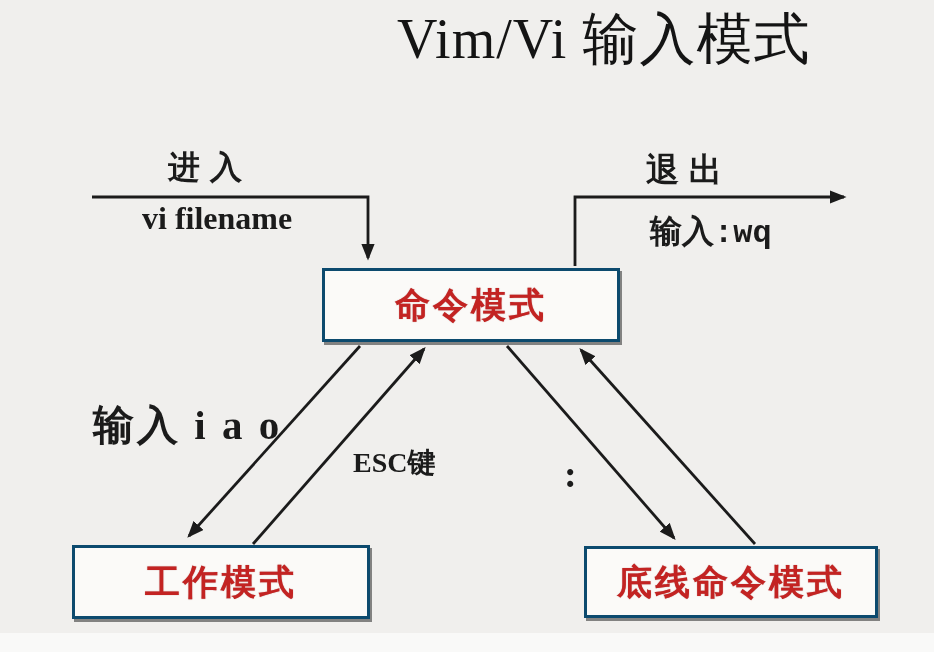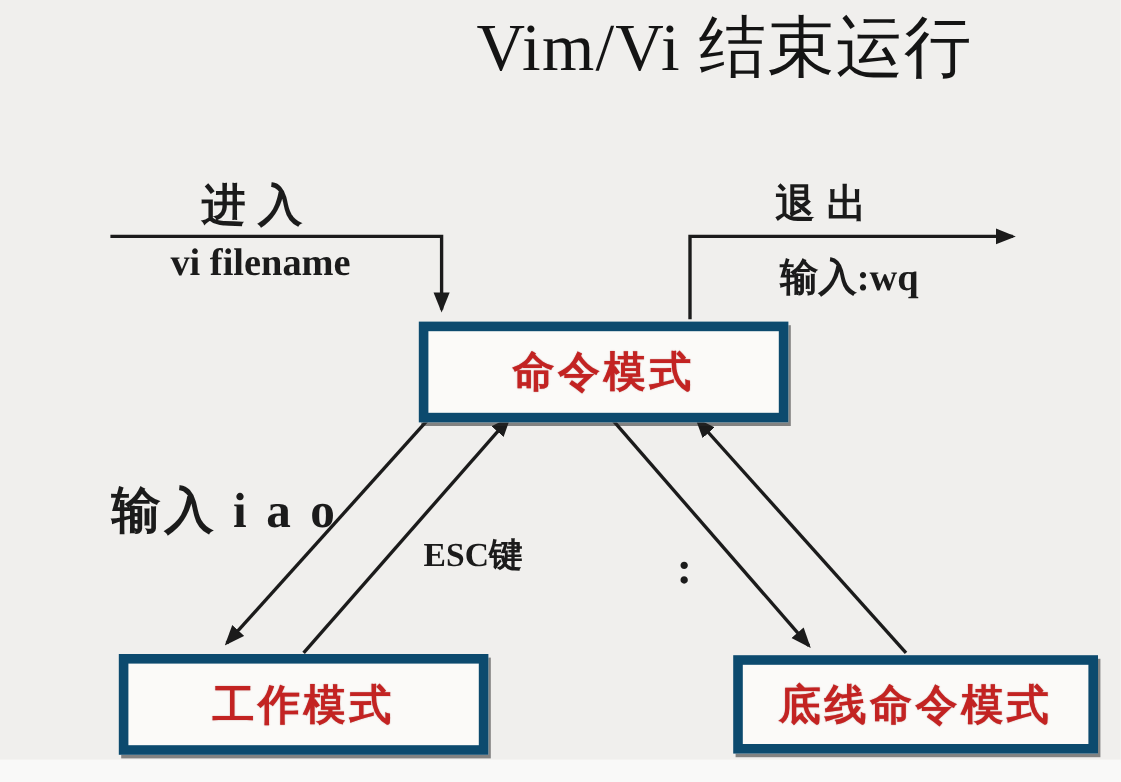--- a/index.html
+++ b/index.html
@@ -18,54 +18,54 @@
   }
   .title{
     position:absolute;left:397px;top:2px;
     font-size:56px;font-weight:500;color:#141414;
     letter-spacing:1px;white-space:nowrap;
   }
   svg.links{position:absolute;left:0;top:0;width:934px;height:652px;}
   .node{
     position:absolute;
     background:#fbfaf8;
-    border:8px solid #0c4a6e;
+    border:3px solid #0c4a6e;
     box-shadow:2px 3px 0 rgba(40,40,40,0.55);
-    display:flex;align-items:center;justify-content:center;margin-left:27px;
+    display:flex;align-items:center;justify-content:center;
   }
   .node-label{
     font-family:"Liberation Sans","DejaVu Sans",sans-serif;
     font-weight:bold;font-size:35px;color:#c32322;
     letter-spacing:3px;white-space:nowrap;
     text-shadow:0 0 1px rgba(140,20,20,.6);
   }
   .node-command{left:322px;top:268px;width:292px;height:68px;}
   .node-insert{left:72px;top:545px;width:292px;height:68px;}
   .node-lastline{left:584px;top:546px;width:288px;height:66px;}
   .edge-label{
     position:absolute;color:#1b1b1b;font-weight:bold;
     white-space:nowrap;
   }
-  .lbl-enter{left:168px;top:146px;font-size:37px;letter-spacing:10px;}
+  .lbl-enter{left:168px;top:146px;font-size:32px;letter-spacing:10px;}
   .lbl-enter-sub{left:142px;top:200px;font-size:32px;}
   .lbl-exit{left:646px;top:148px;font-size:33px;letter-spacing:10px;}
-  .lbl-exit-sub{left:650px;top:210px;font-size:32px;}
+  .lbl-exit-sub{left:650px;top:210px;font-size:32px;font-family:Liberation Mono, monospace;}
   .lbl-iao{left:93px;top:398px;font-size:41px;letter-spacing:3px;}
   .lbl-esc{left:353px;top:444px;font-size:28px;}
   .lbl-colon{left:564px;top:452px;font-size:38px;}
   .lbl-enterkey{left:703px;top:392px;font-size:31px;line-height:44px;letter-spacing:2px;}
 </style>
 </head>
 <body>
 
 <div class="canvas">
 
   <div class="bottom-strip"></div>
 
-  <div class="title">Vim/Vi 结束运行</div>
+  <div class="title">Vim/Vi 输入模式</div>
 
   <svg class="links" viewBox="0 0 934 652">
     <defs>
       <marker id="ah" viewBox="0 0 10 8" refX="8.5" refY="4" markerWidth="6" markerHeight="5" orient="auto-start-reverse">
         <path d="M0,0 L10,4 L0,8 z" fill="#1b1b1b"></path>
       </marker>
     </defs>
     <polyline points="92,197 368,197 368,258" fill="none" stroke="#1b1b1b" stroke-width="2.8" marker-end="url(#ah)"></polyline>
     <polyline points="575,266 575,197 844,197" fill="none" stroke="#1b1b1b" stroke-width="2.8" marker-end="url(#ah)"></polyline>
     <line x1="360" y1="346" x2="189" y2="536" stroke="#1b1b1b" stroke-width="2.8" marker-end="url(#ah)"></line>

